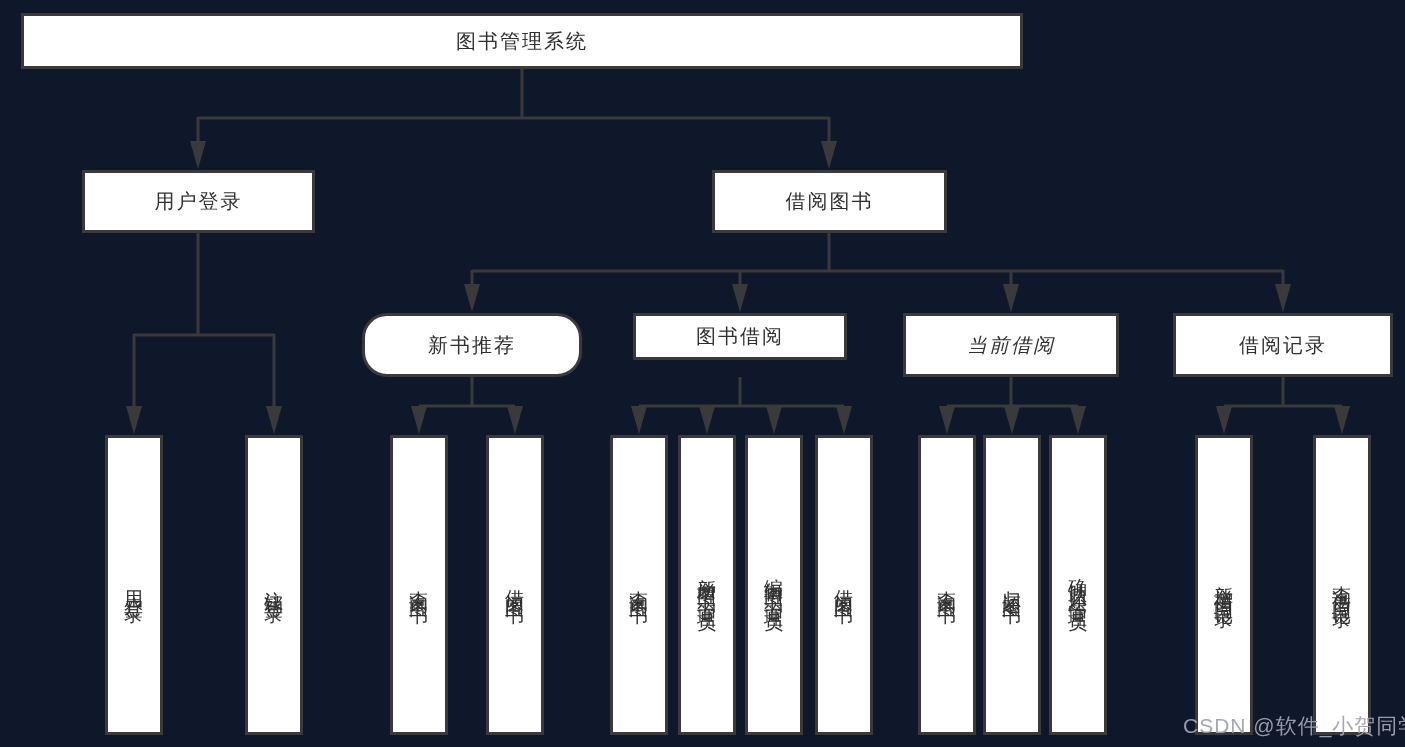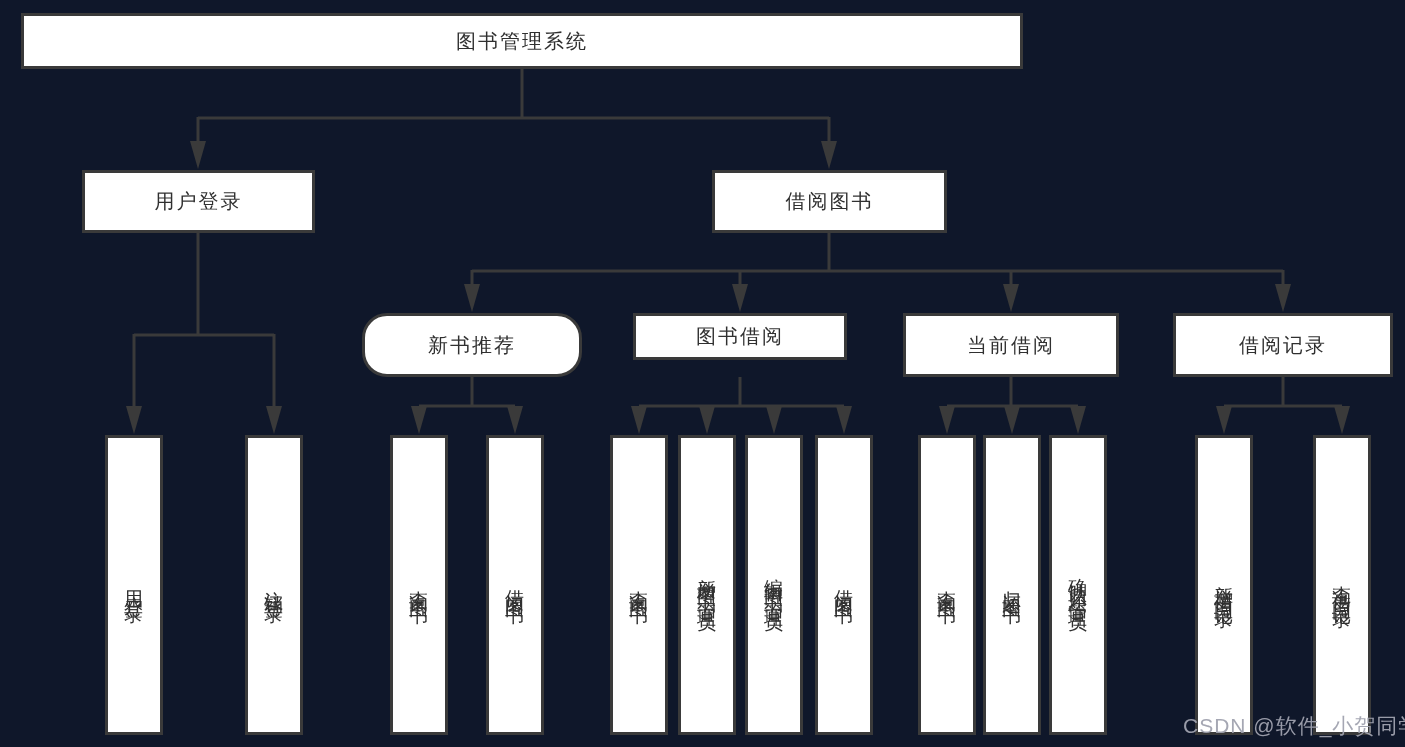--- a/index.html
+++ b/index.html
@@ -155,21 +155,21 @@
   <div class="node hnode" style="left:712px; top:170px; width:235px; height:63px;">
     <span>借阅图书</span>
   </div>
 
   <div class="node hnode" style="left:362px; top:313px; width:220px; height:64px;border-radius:25px;">
     <span>新书推荐</span>
   </div>
   <div class="node hnode" style="left:633px; top:313px; width:214px; height:47px;">
     <span>图书借阅</span>
   </div>
-  <div class="node hnode" style="left:903px; top:313px; width:216px; height:64px;">
+  <div class="node hnode" style="left:903px; top:313px; width:216px; height:64px;font-style:italic;">
     <span>当前借阅</span>
   </div>
   <div class="node hnode" style="left:1173px; top:313px; width:220px; height:64px;">
     <span>借阅记录</span>
   </div>
 
   <div class="node vnode" style="left:105px;">
     <span class="vtext">用户登录</span>
   </div>
   <div class="node vnode" style="left:245px;">

